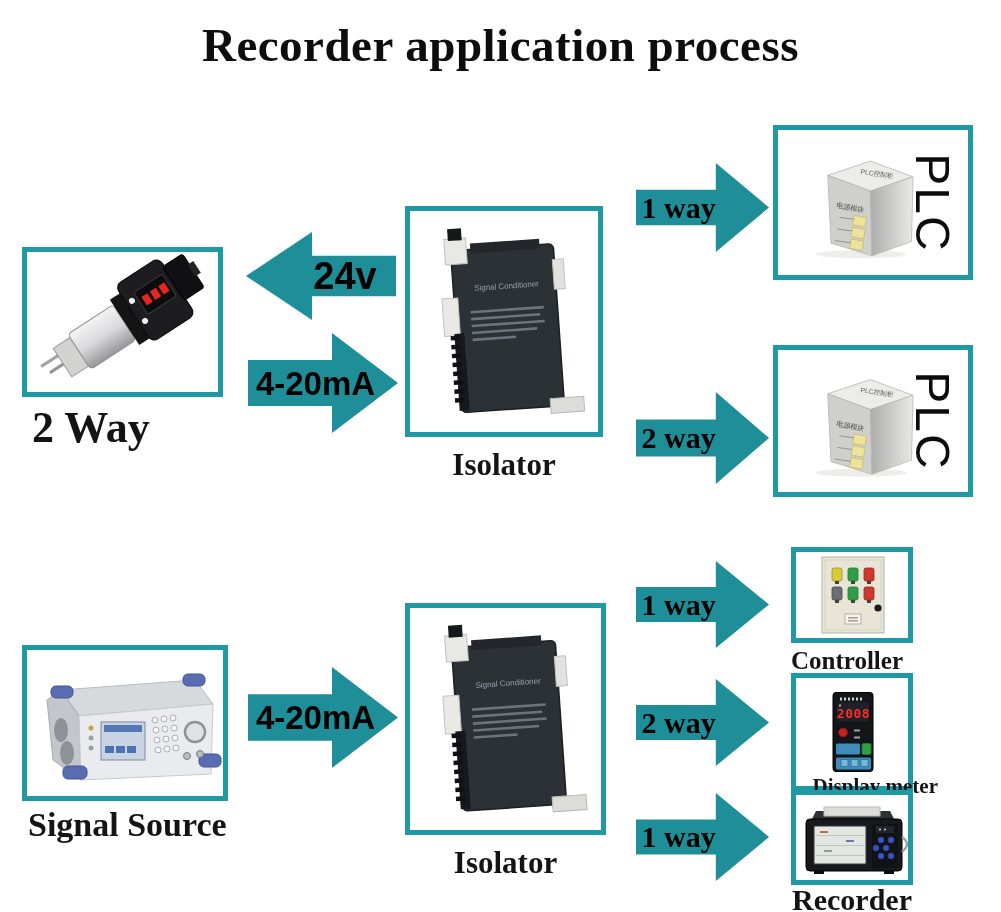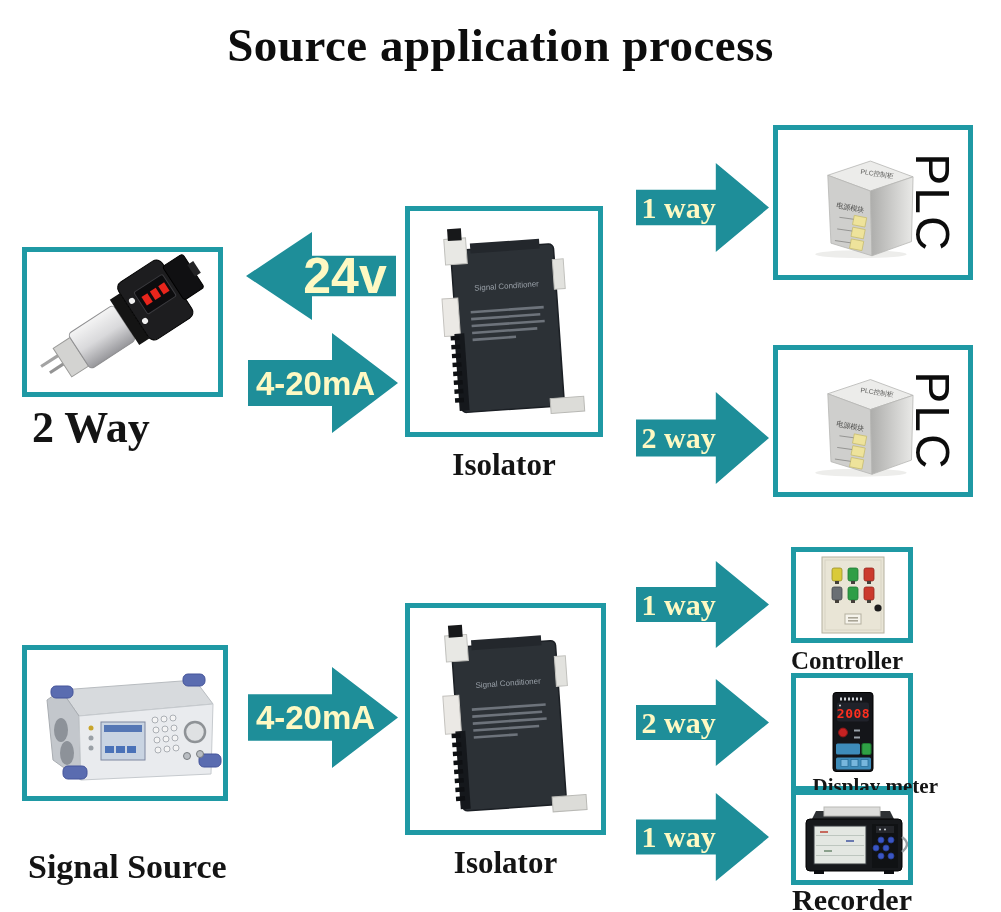--- a/index.html
+++ b/index.html
@@ -19,41 +19,41 @@
   }
   .tealbox{
     position:absolute;border:5px solid var(--box_border);background:#fff;
     box-sizing:border-box;
   }
   .tealbox svg{position:absolute;left:0;top:0;width:100%;height:100%;}
   .caption{
     position:absolute;font-weight:700;color:#141414;white-space:nowrap;
   }
   .arrow{
-    position:absolute;background:var(--teal);display:flex;align-items:center;color:#fef9c3;
+    position:absolute;background:var(--teal);display:flex;align-items:center;color:#000000;
   }
   .arrow>span{display:block;width:100%;text-align:center;line-height:1;}
   .a-right{clip-path:polygon(0 27%,56% 27%,56% 0,100% 50%,56% 100%,56% 73%,0 73%);}
   .a-left{clip-path:polygon(100% 27%,44% 27%,44% 0,0 50%,44% 100%,44% 73%,100% 73%);}
   .a-way{clip-path:polygon(0 30%,60% 30%,60% 0,100% 50%,60% 100%,60% 70%,0 70%);}
   .num-label{font-family:"Liberation Sans",sans-serif;font-weight:600;}
-  .a-left .num-label{padding-left:32%;font-size:50px;}
+  .a-left .num-label{padding-left:32%;font-size:38px;}
   .a-sig .num-label{padding-right:10%;font-size:33px;}
   .way-label{font-family:"Liberation Serif",serif;font-weight:700;font-size:30px;padding-right:36%;}
   .plc-vert{
     position:absolute;right:8px;top:50%;transform:translateY(-50%);
     writing-mode:vertical-rl;text-orientation:mixed;
     font-family:"Liberation Sans",sans-serif;font-size:48px;font-weight:400;
     color:#0c0c0c;letter-spacing:2px;
   }
 </style>
 </head>
 <body>
 
-<div class="title">Source application process</div>
+<div class="title">Recorder application process</div>
 
 <div class="tealbox" style="left:22px;top:247px;width:201px;height:150px;">
   <svg viewBox="0 0 191 140">
     <defs>
       <linearGradient id="cylg" x1="0" y1="0" x2="0" y2="1">
         <stop offset="0" stop-color="#f4f4f4"></stop>
           <stop offset=".5" stop-color="#d9d9db"></stop>
           <stop offset="1" stop-color="#97979b"></stop>
       </linearGradient>
     </defs>
@@ -206,21 +206,21 @@
         <circle cx="148" cy="88" r="3"></circle>
       <circle cx="131" cy="100" r="3"></circle>
         <circle cx="140" cy="99" r="3"></circle>
         <circle cx="149" cy="98" r="3"></circle>
     </g>
     <circle cx="168" cy="82" r="10" fill="#dfe1e3" stroke="#8e9296" stroke-width="2.5"></circle>
     <circle cx="160" cy="106" r="3.5" fill="#b9bdc2" stroke="#777c80"></circle>
     <circle cx="173" cy="104" r="3.5" fill="#b9bdc2" stroke="#777c80"></circle>
   </svg>
 </div>
-<div class="caption" style="left:28px;top:806px;font-size:34px;margin-top:42px;">Signal Source</div>
+<div class="caption" style="left:28px;top:806px;font-size:34px;">Signal Source</div>
 
 <div class="arrow a-right a-sig" style="left:248px;top:667px;width:150px;height:101px;">
   <span class="num-label">4-20mA</span>
 </div>
 
 <div class="tealbox" style="left:405px;top:603px;width:201px;height:232px;">
   <svg viewBox="0 0 190 222">
     <g transform="rotate(-4 95 110)">
       <rect x="46" y="36" width="104" height="164" rx="5" fill="#2c3136" stroke="#1b1f24" stroke-width="1.5"></rect>
       <rect x="66" y="30" width="70" height="10" fill="#23272c"></rect>

